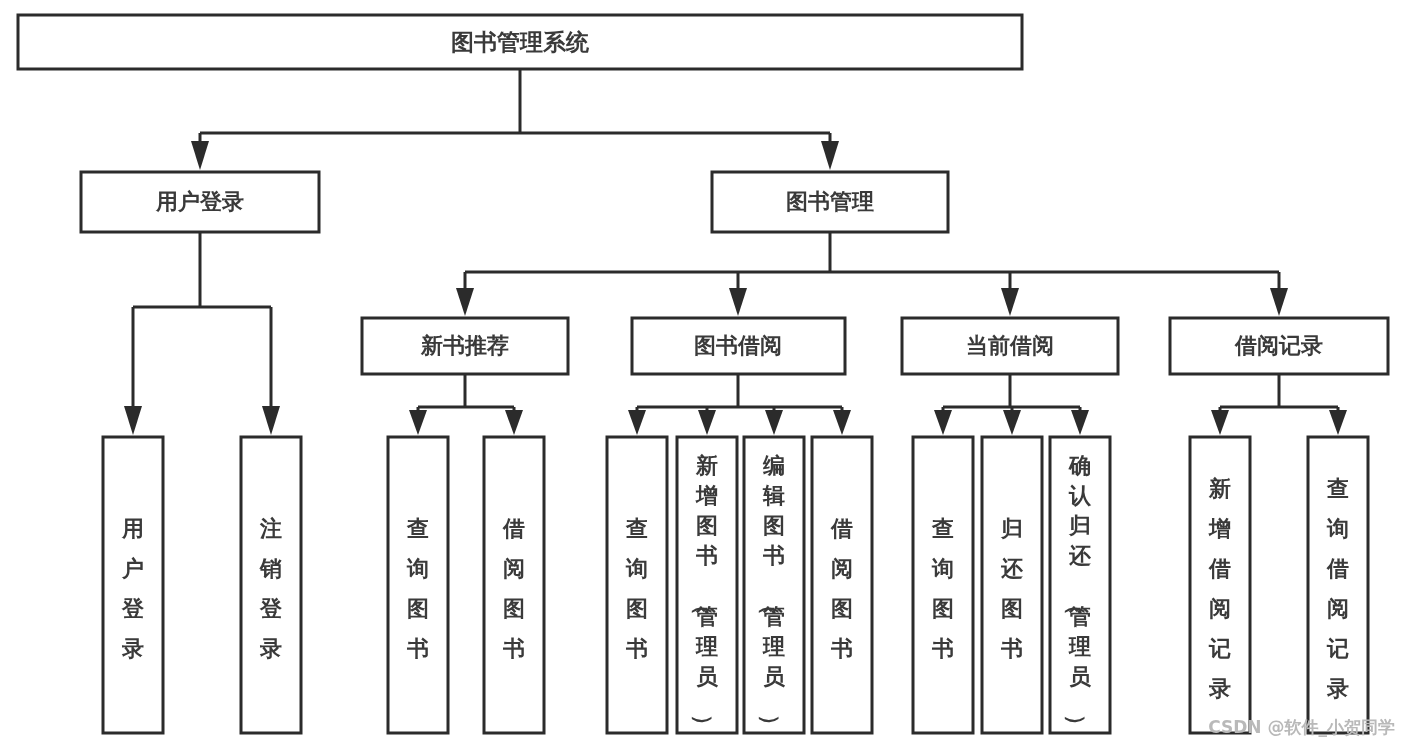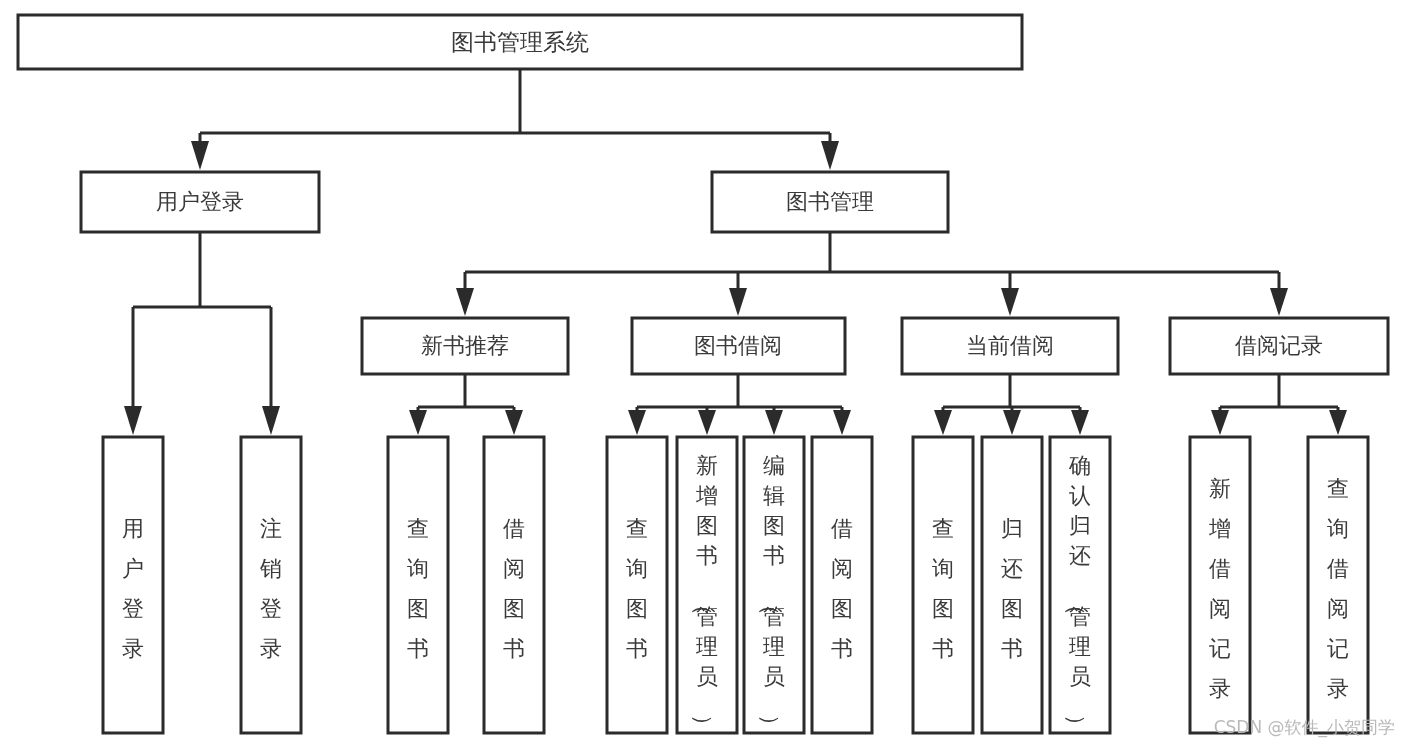--- a/index.html
+++ b/index.html
@@ -12,20 +12,21 @@
     height: 747px;
     font-family: "DejaVu Sans", "Liberation Sans", sans-serif;
     overflow: hidden;
     position: relative;
   }
   #diagram-root {
     position: absolute;
     left: 0; top: 0;
     width: 1405px;
     height: 629px;
+    font-weight: bold;
   }
   svg.flow {
     display: block;
     width: 1405px;
     height: 747px;
   }
   .node-box {
     fill: #ffffff;
     stroke: #2b2b2b;
     stroke-width: 3;

